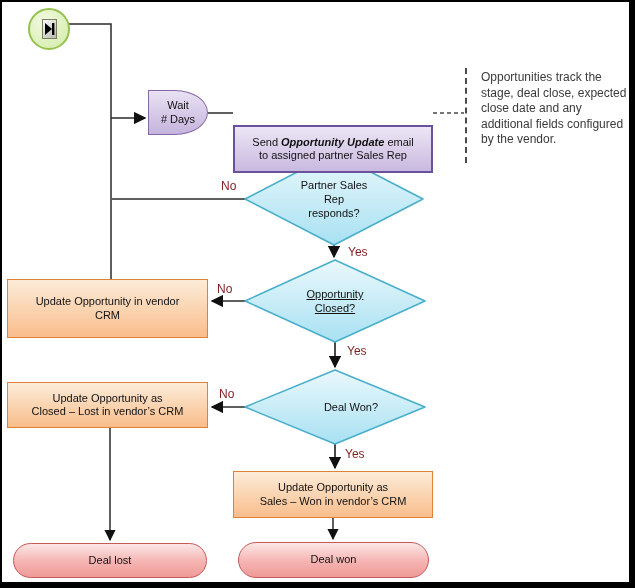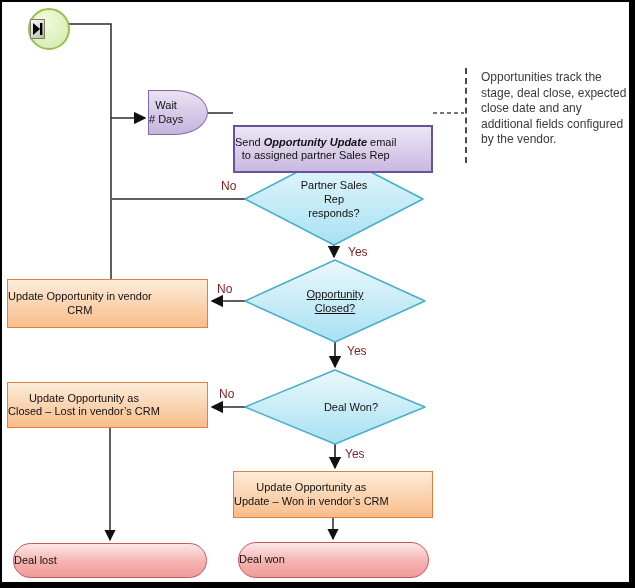--- a/index.html
+++ b/index.html
@@ -1,20 +1,20 @@
 <!DOCTYPE html>
 <html><head>
 <meta charset="utf-8">
 <style>
   html,body{margin:0;padding:0;background:#fff;font-family:"Liberation Sans",sans-serif;}
   #canvas{position:relative;width:635px;height:588px;background:#ffffff;overflow:hidden;}
   #frame{position:absolute;left:0;top:0;width:635px;height:588px;box-sizing:border-box;
          border:2px solid #000;border-right-width:6px;border-bottom-width:6px;pointer-events:none;z-index:30;}
   svg.layer{position:absolute;left:0;top:0;z-index:1;}
-  .node{position:absolute;box-sizing:border-box;display:flex;align-items:center;justify-content:flex-start;
+  .node{position:absolute;box-sizing:border-box;display:flex;align-items:center;justify-content:center;
         text-align:center;font-size:11px;line-height:13.5px;color:#111;z-index:5;}
   .purple-box{background:linear-gradient(#ece6f5,#c9b9e0);border:2px solid #69519c;margin-top:36px;}
   .delay{background:linear-gradient(#e9e2f3,#c5b4dd);border:1.6px solid #8668a8;
          border-top-right-radius:55% 50%;border-bottom-right-radius:55% 50%;}
   .proc-orange{background:linear-gradient(#fcecd9,#f9bd8b);border:1.8px solid #e0813a;}
   .term{background:linear-gradient(#fbe7e6 0%,#f5b3b1 55%,#ef9b98 100%);border:1.6px solid #c45959;border-radius:18px;}
   .start-circle{background:radial-gradient(circle at 38% 30%,#f1fae0,#d2eba6);border:2px solid #97c14f;border-radius:50%;}
   .step-icon{width:13px;height:18px;background:linear-gradient(135deg,#fdfdfd,#b9b9ad);
              border:1px solid #7d7d60;display:flex;align-items:center;justify-content:center;}
   .dtext{position:absolute;width:130px;text-align:center;font-size:11px;line-height:14px;color:#111;z-index:6;}
@@ -103,36 +103,36 @@
     <div>Deal Won?</div>
   </div>
 
   <div class="elabel" style="left:221px;top:180px;">No</div>
   <div class="elabel" style="left:348px;top:246px;">Yes</div>
   <div class="elabel" style="left:217px;top:283px;">No</div>
   <div class="elabel" style="left:347px;top:345px;">Yes</div>
   <div class="elabel" style="left:219px;top:388px;">No</div>
   <div class="elabel" style="left:345px;top:448px;">Yes</div>
 
-  <div class="node proc-orange" style="left:7px;top:279px;width:201px;height:49px;">
+  <div class="node proc-orange" style="left:7px;top:279px;width:201px;height:59px;">
     <div>
       <div>Update Opportunity in vendor</div>
       <div>CRM</div>
     </div>
   </div>
   <div class="node proc-orange" style="left:7px;top:382px;width:201px;height:46px;">
     <div>
       <div>Update Opportunity as</div>
       <div>Closed – Lost in vendor’s CRM</div>
     </div>
   </div>
   <div class="node proc-orange" style="left:233px;top:471px;width:200px;height:47px;">
     <div>
       <div>Update Opportunity as</div>
-      <div>Update – Won in vendor’s CRM</div>
+      <div>Sales – Won in vendor’s CRM</div>
     </div>
   </div>
 
   <div class="node term" style="left:13px;top:543px;width:194px;height:35px;">
     <div>Deal lost</div>
   </div>
   <div class="node term" style="left:238px;top:542px;width:191px;height:36px;">
     <div>Deal won</div>
   </div>
 

